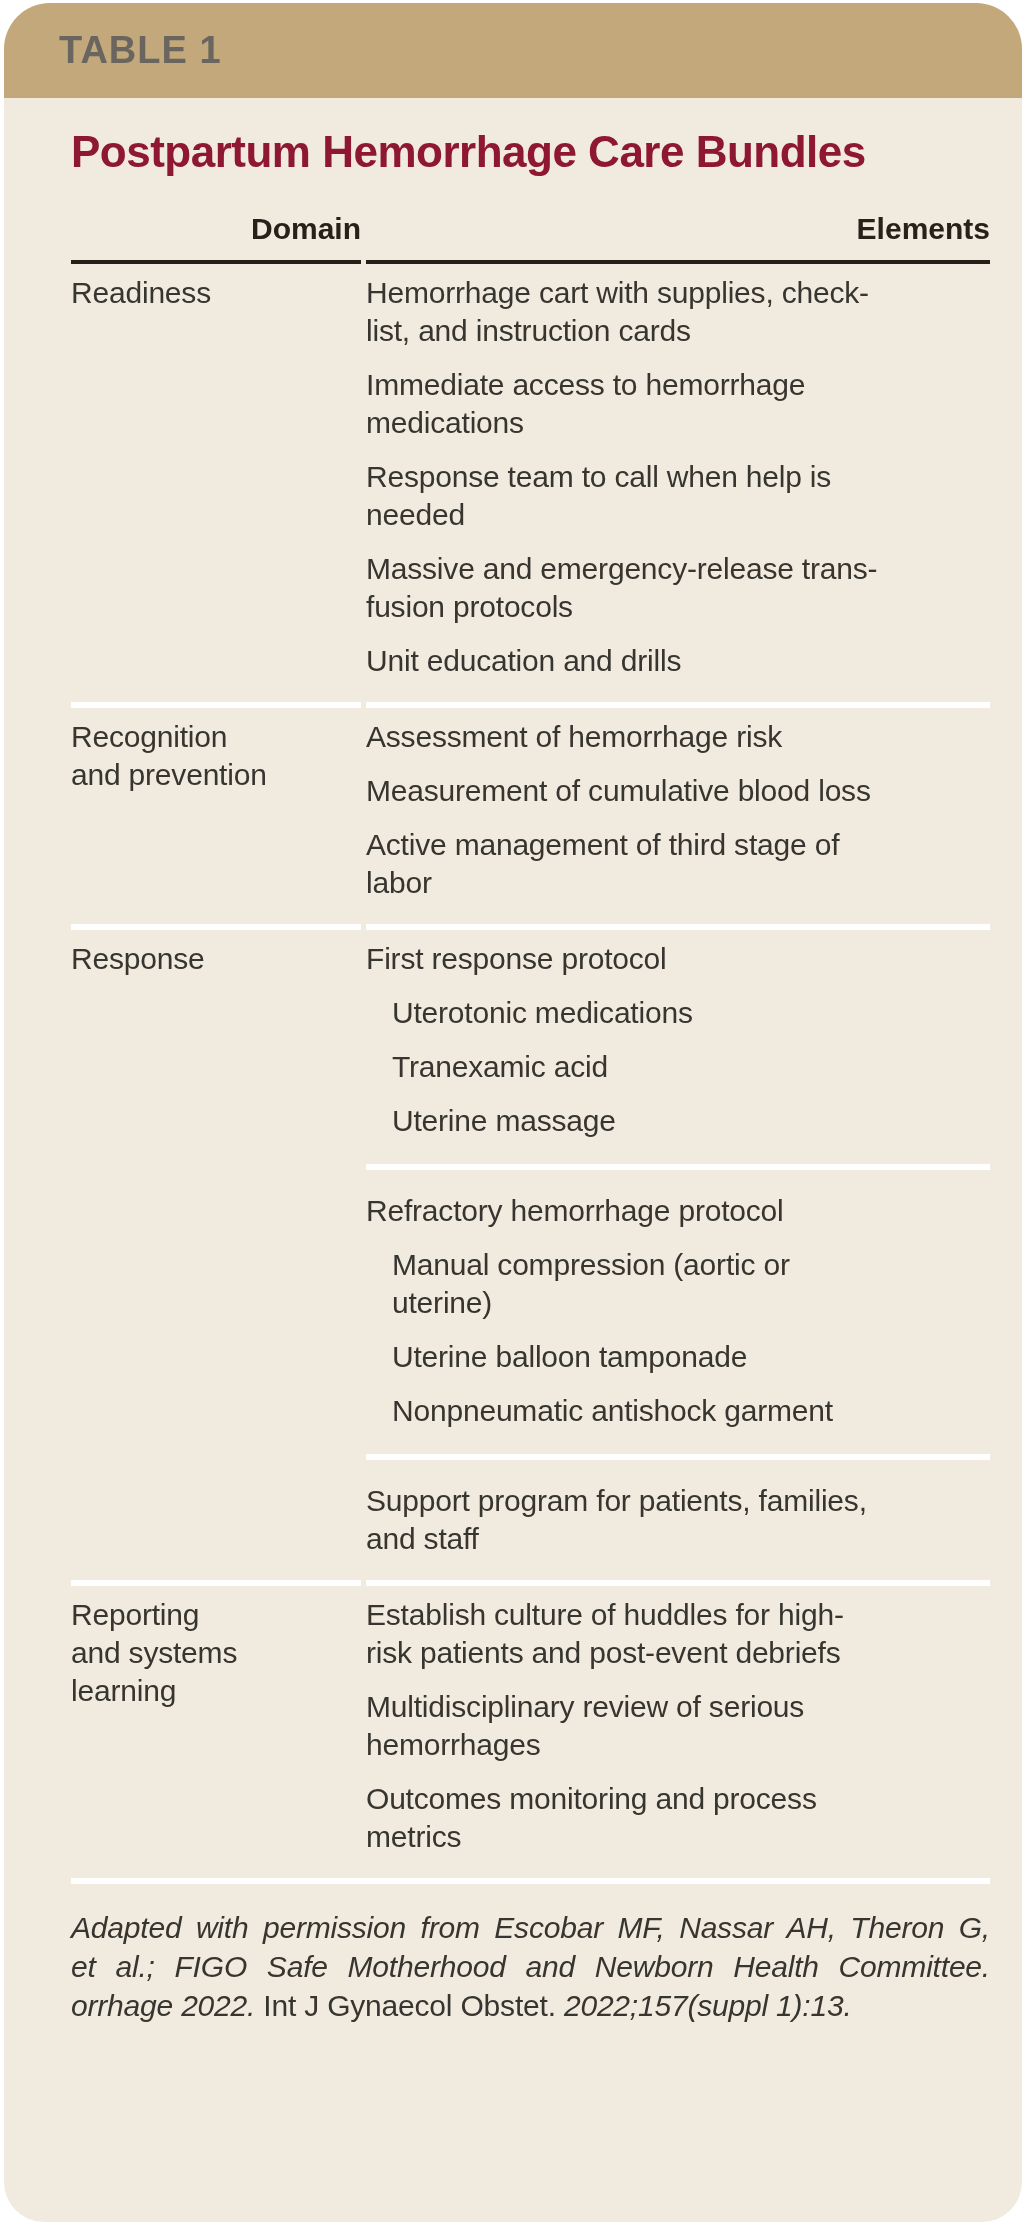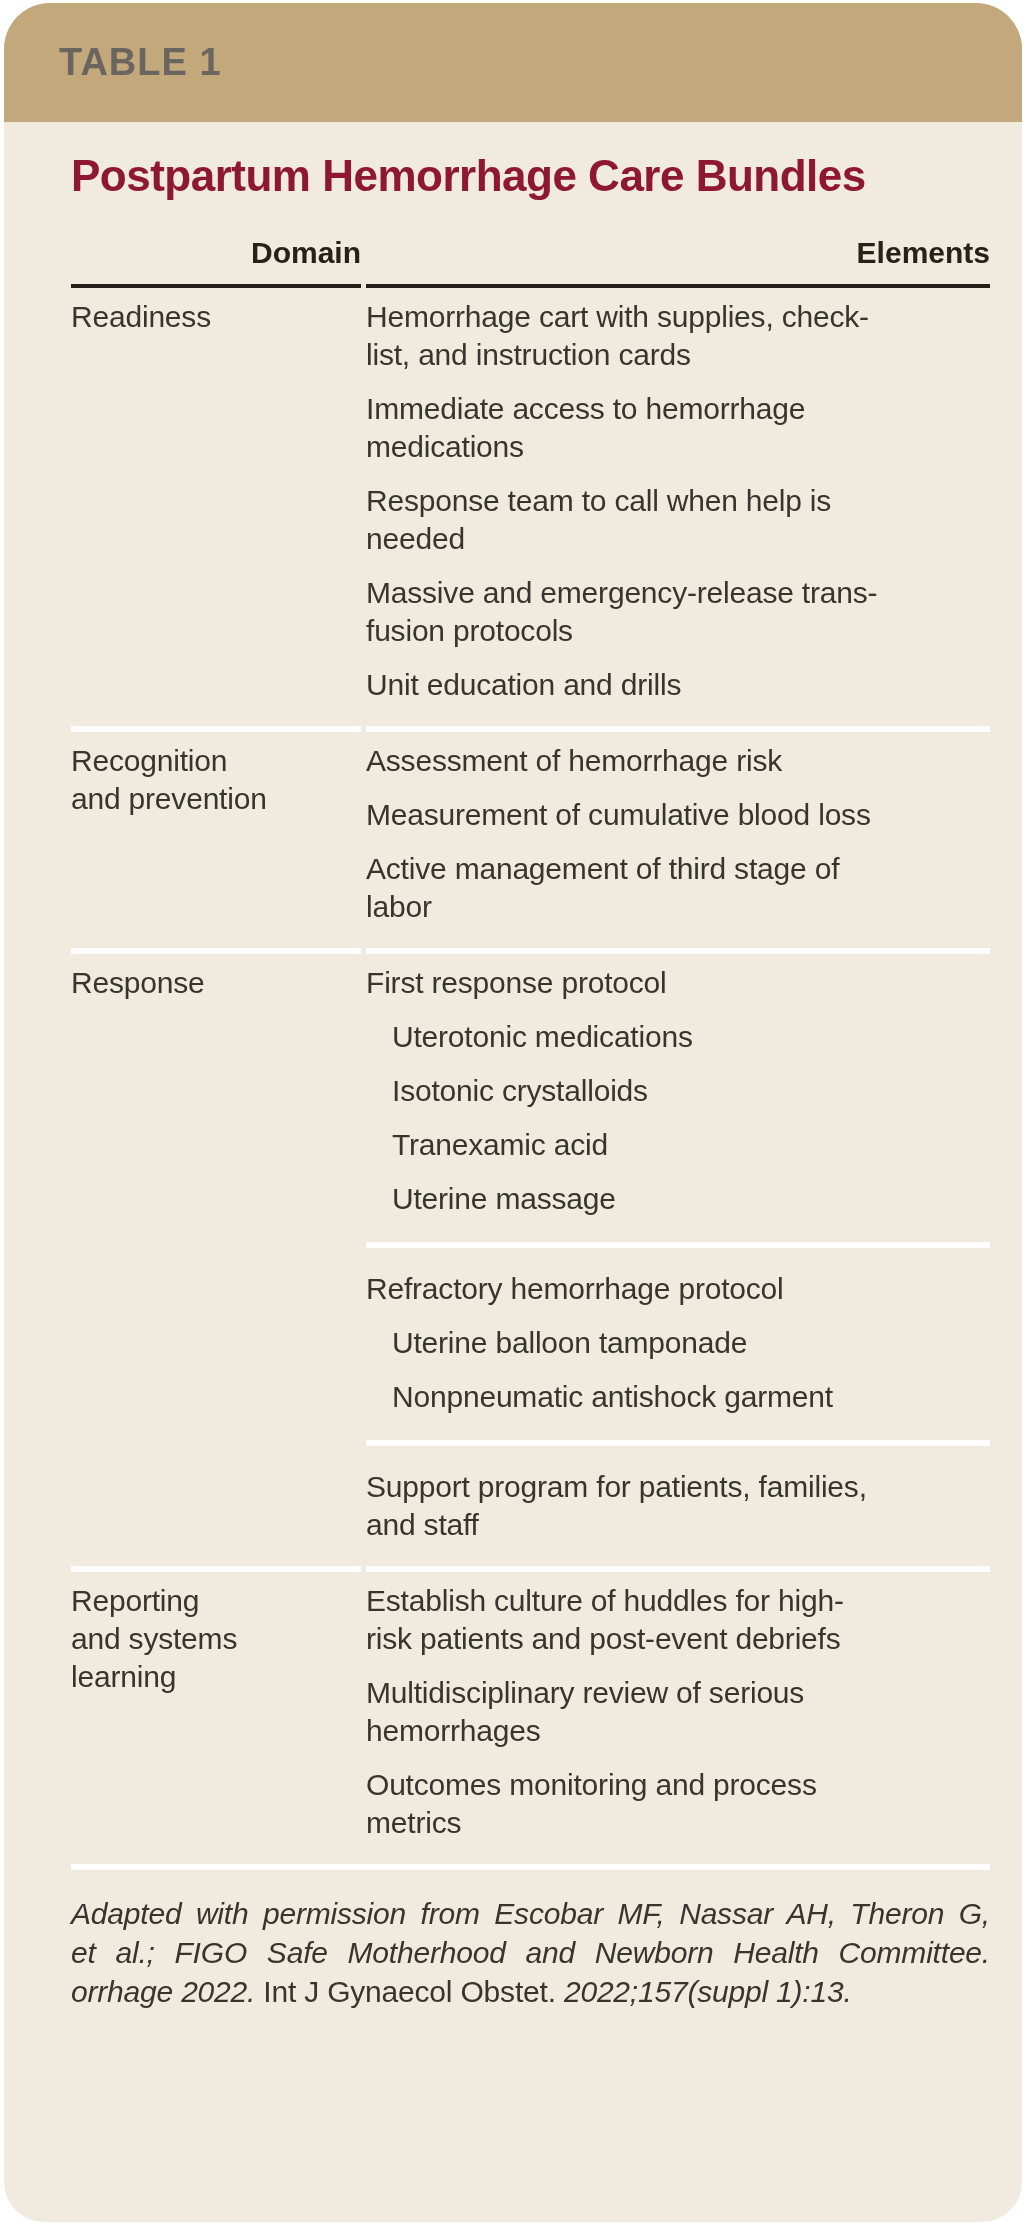--- a/index.html
+++ b/index.html
@@ -17,21 +17,21 @@
   html,body{width:1026px;background:var(--page_bg);}
   body{height:2228px;overflow:hidden;font-family:"Liberation Sans",sans-serif;}
   .card{
     margin:3px 4px 0 4px;
     min-height:2219px;
     background:var(--card_bg);
     border-radius:46px 46px 40px 40px;
     overflow:hidden;
   }
   .band{
-    height:119px;
+    height:95px;
     background:var(--band);
     display:flex;
     align-items:center;
     padding-left:55px;
   }
   .band .tag{
     font-size:38px;
     font-weight:bold;
     letter-spacing:1px;
     color:var(--band_text);
@@ -144,26 +144,27 @@
             <div class="item">Measurement of cumulative blood loss</div>
             <div class="item">Active management of third stage of
 labor</div>
           </div>
         </div>
         <div class="dcell rule-top">Response</div>
         <div class="ecell rule-top">
           <div class="egroup">
             <div class="item">First response protocol</div>
             <div class="item indent">Uterotonic medications</div>
-            <div class="item indent">Isotonic crystalloids</div>
             <div class="item indent">Tranexamic acid</div>
             <div class="item indent">Uterine massage</div>
           </div>
           <div class="egroup">
             <div class="item">Refractory hemorrhage protocol</div>
+            <div class="item indent">Manual compression (aortic or
+uterine)</div>
             <div class="item indent">Uterine balloon tamponade</div>
             <div class="item indent">Nonpneumatic antishock garment</div>
           </div>
           <div class="egroup">
             <div class="item">Support program for patients, families,
 and staff</div>
           </div>
         </div>
         <div class="dcell rule-top">Reporting
 and systems

